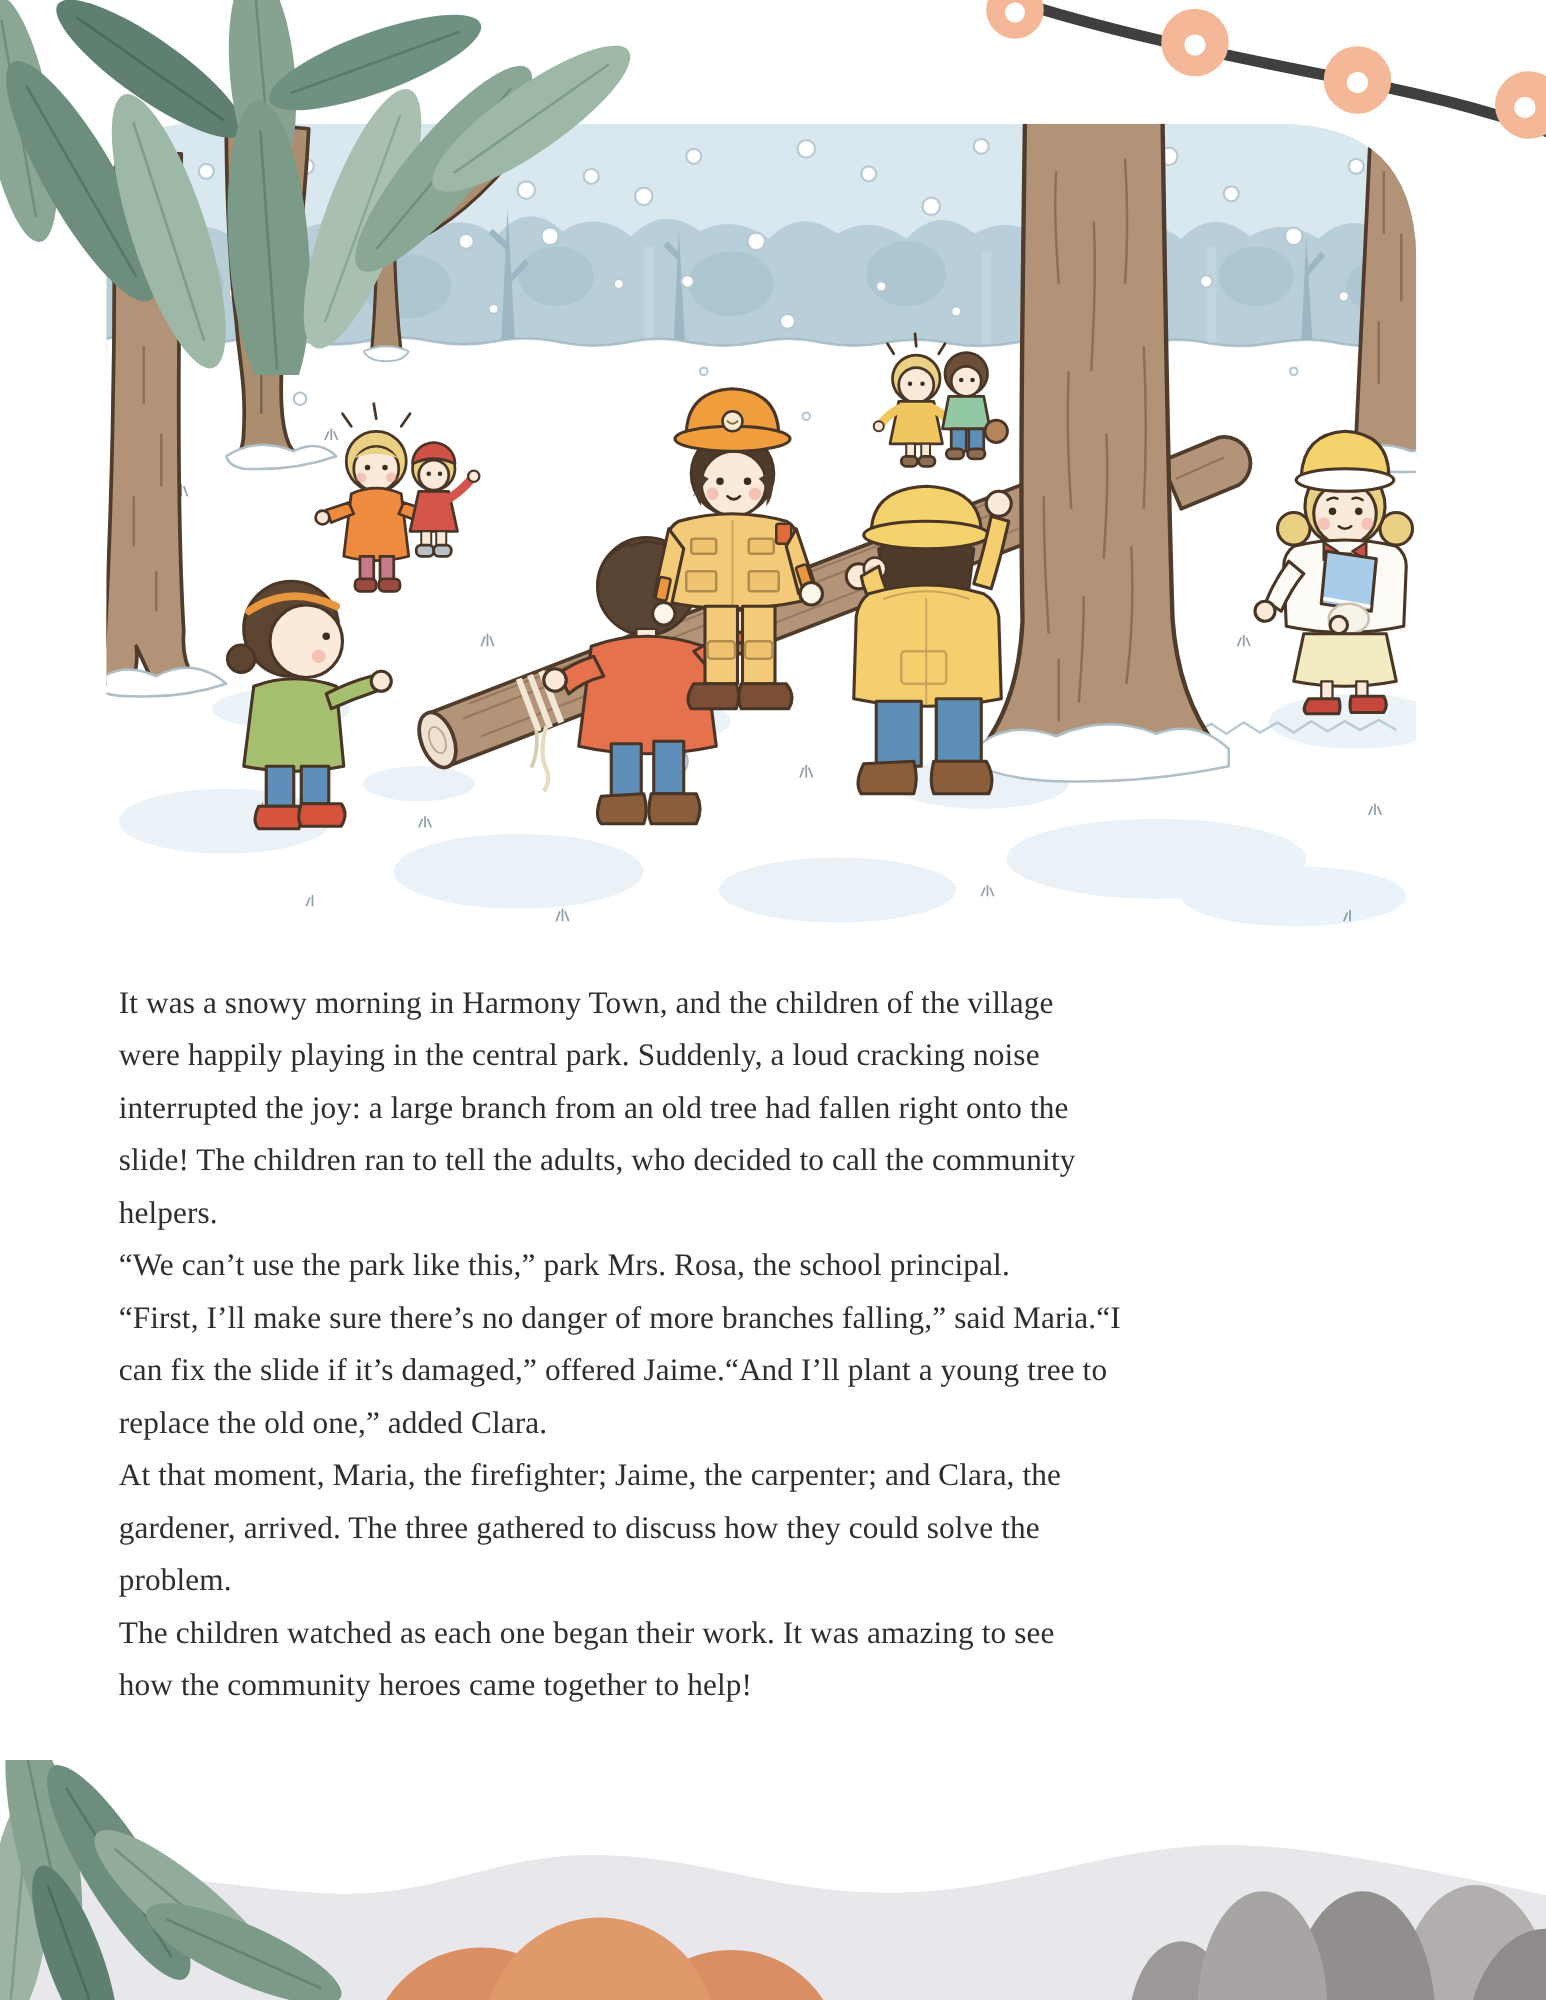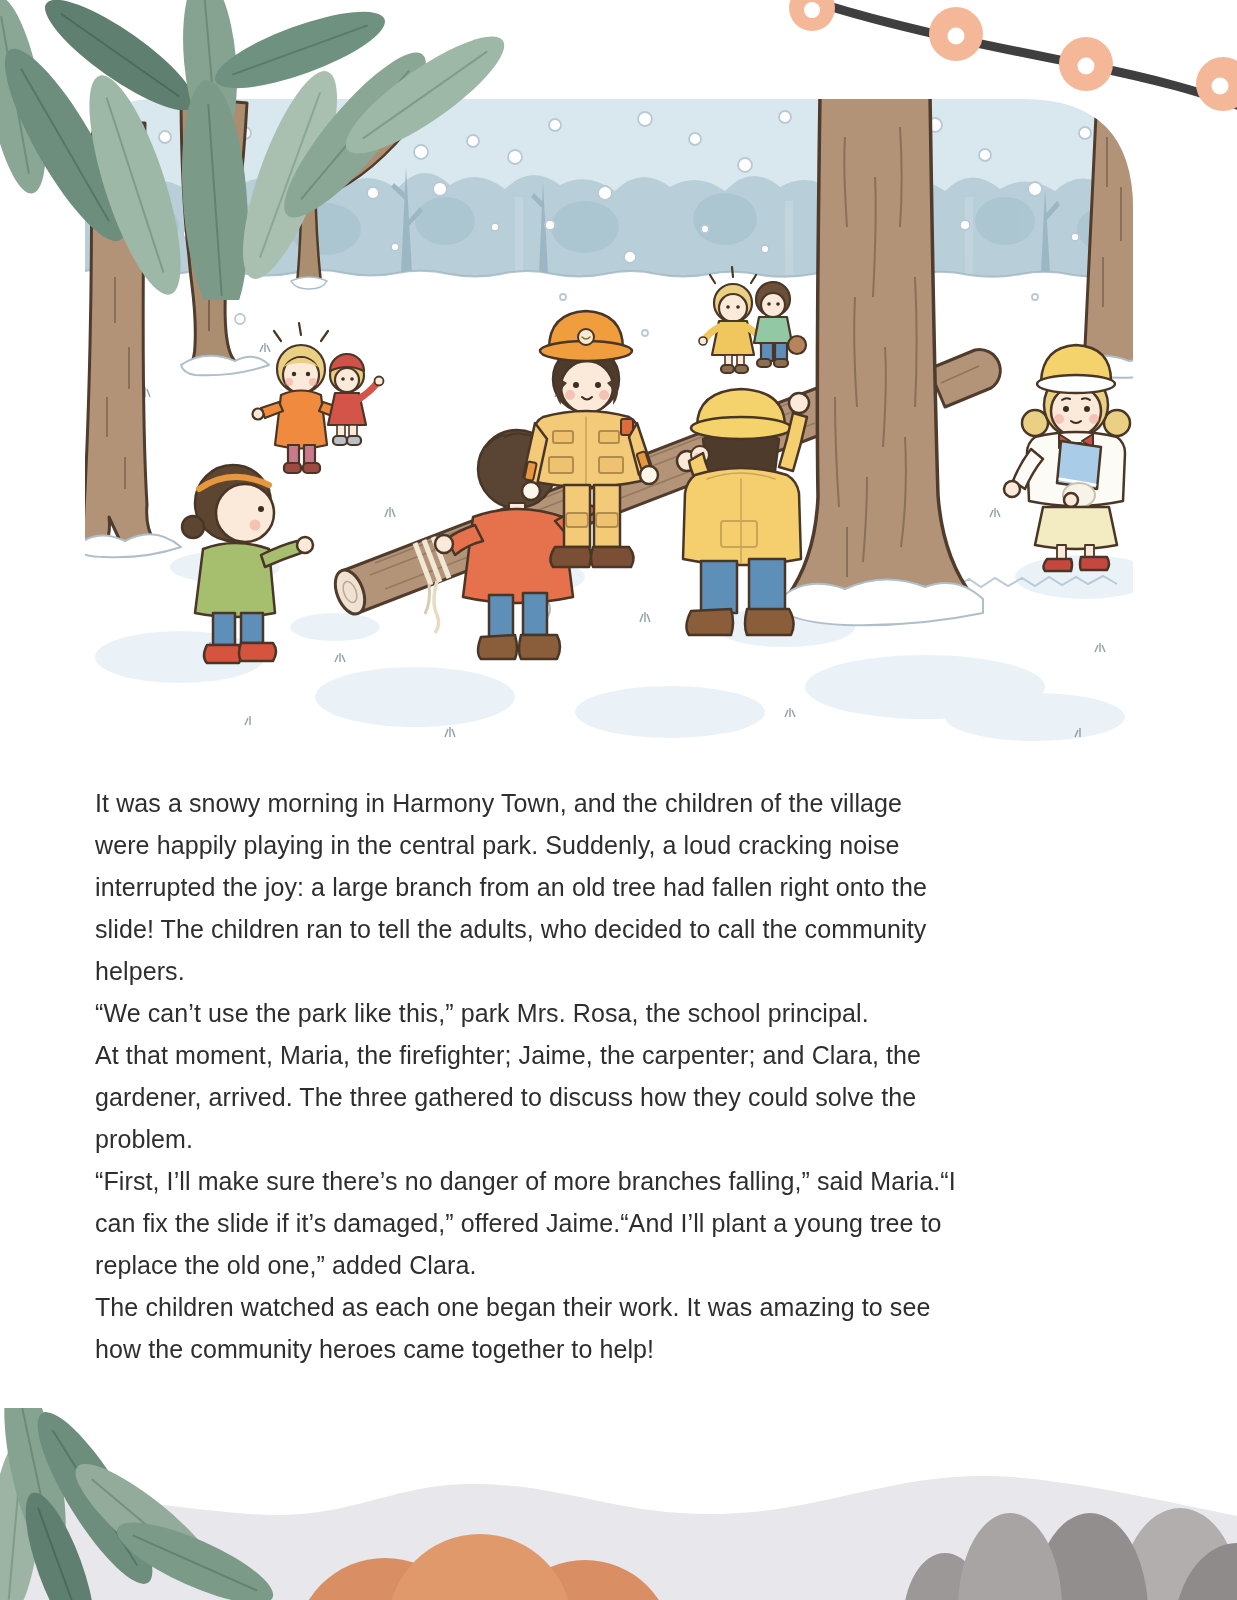--- a/index.html
+++ b/index.html
@@ -1,17 +1,17 @@
 <!DOCTYPE html>
 <html><head>
 <meta charset="utf-8">
 <style>
   html,body{margin:0;padding:0;background:#ffffff;}
   .page{position:relative;width:1237px;height:1600px;background:#ffffff;overflow:hidden;
-        font-family:Liberation Sans, sans-serif;}
+        font-family:Liberation Serif, serif;}
   .illo{position:absolute;left:85px;top:97px;width:1050px;height:648px;}
   .plant-tl{position:absolute;left:0;top:0;width:520px;height:300px;pointer-events:none;}
   .beads{position:absolute;left:760px;top:0;width:477px;height:130px;pointer-events:none;}
   .bottom-band{position:absolute;left:0;top:1408px;width:1237px;height:192px;pointer-events:none;}
   .story{position:absolute;left:95px;top:782px;width:1060px;color:#2e2e2e;
          font-size:25px;line-height:42px;letter-spacing:.1px;}
   .story p{margin:0;white-space:pre-line;}
   svg{display:block;}
 </style>
 </head>
@@ -432,26 +432,26 @@
     </g>
   </svg>
 
   <div class="story">
     <p>It was a snowy morning in Harmony Town, and the children of the village
 were happily playing in the central park. Suddenly, a loud cracking noise
 interrupted the joy: a large branch from an old tree had fallen right onto the
 slide! The children ran to tell the adults, who decided to call the community
 helpers.</p>
     <p>“We can’t use the park like this,” park Mrs. Rosa, the school principal.</p>
+    <p>“First, I’ll make sure there’s no danger of more branches falling,” said Maria.“I
+can fix the slide if it’s damaged,” offered Jaime.“And I’ll plant a young tree to
+replace the old one,” added Clara.</p>
     <p>At that moment, Maria, the firefighter; Jaime, the carpenter; and Clara, the
 gardener, arrived. The three gathered to discuss how they could solve the
 problem.</p>
-    <p>“First, I’ll make sure there’s no danger of more branches falling,” said Maria.“I
-can fix the slide if it’s damaged,” offered Jaime.“And I’ll plant a young tree to
-replace the old one,” added Clara.</p>
     <p>The children watched as each one began their work. It was amazing to see
 how the community heroes came together to help!</p>
   </div>
 
   <svg class="bottom-band" viewBox="0 0 1237 192">
     <path fill="#e7e7ec" d="M0,96 C90,82 150,98 250,106 C350,114 390,74 480,76 C570,78 620,108 720,106 C820,104 890,66 990,68 C1060,70 1140,88 1237,108 L1237,192 L0,192 Z"></path>
     <g>
       <circle cx="385" cy="240" r="90" fill="#d98e63"></circle>
       <circle cx="585" cy="240" r="88" fill="#d98e63"></circle>
       <circle cx="480" cy="218" r="92" fill="#e0996b"></circle>

